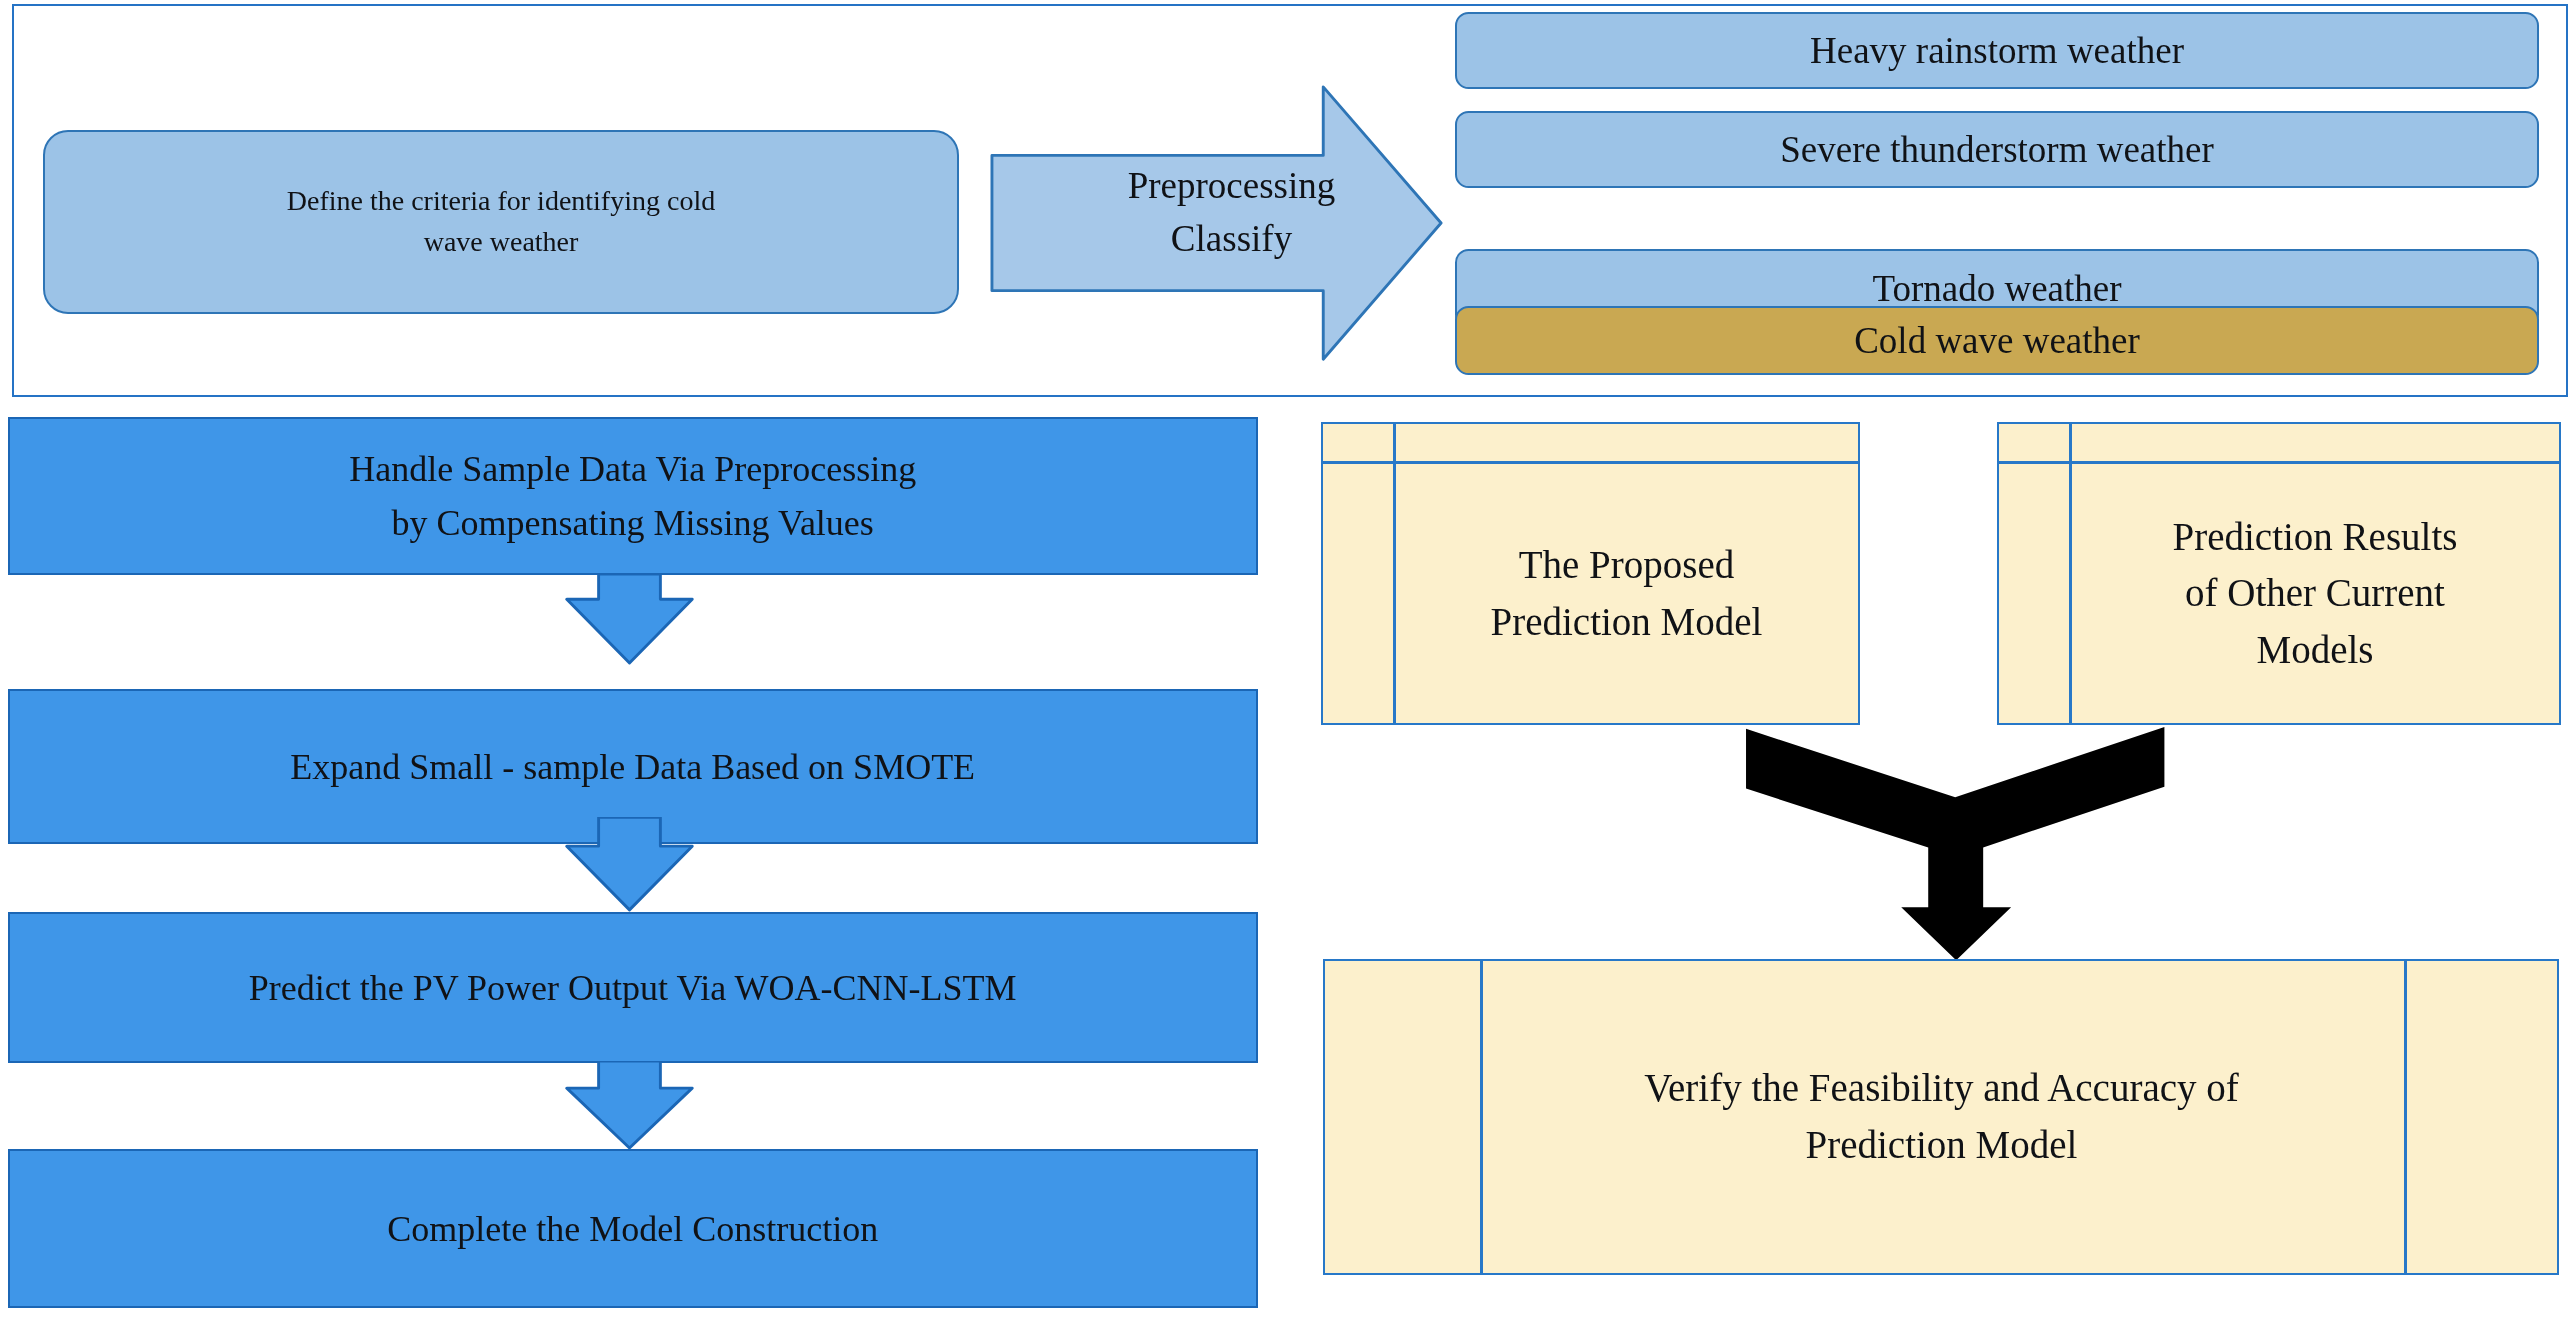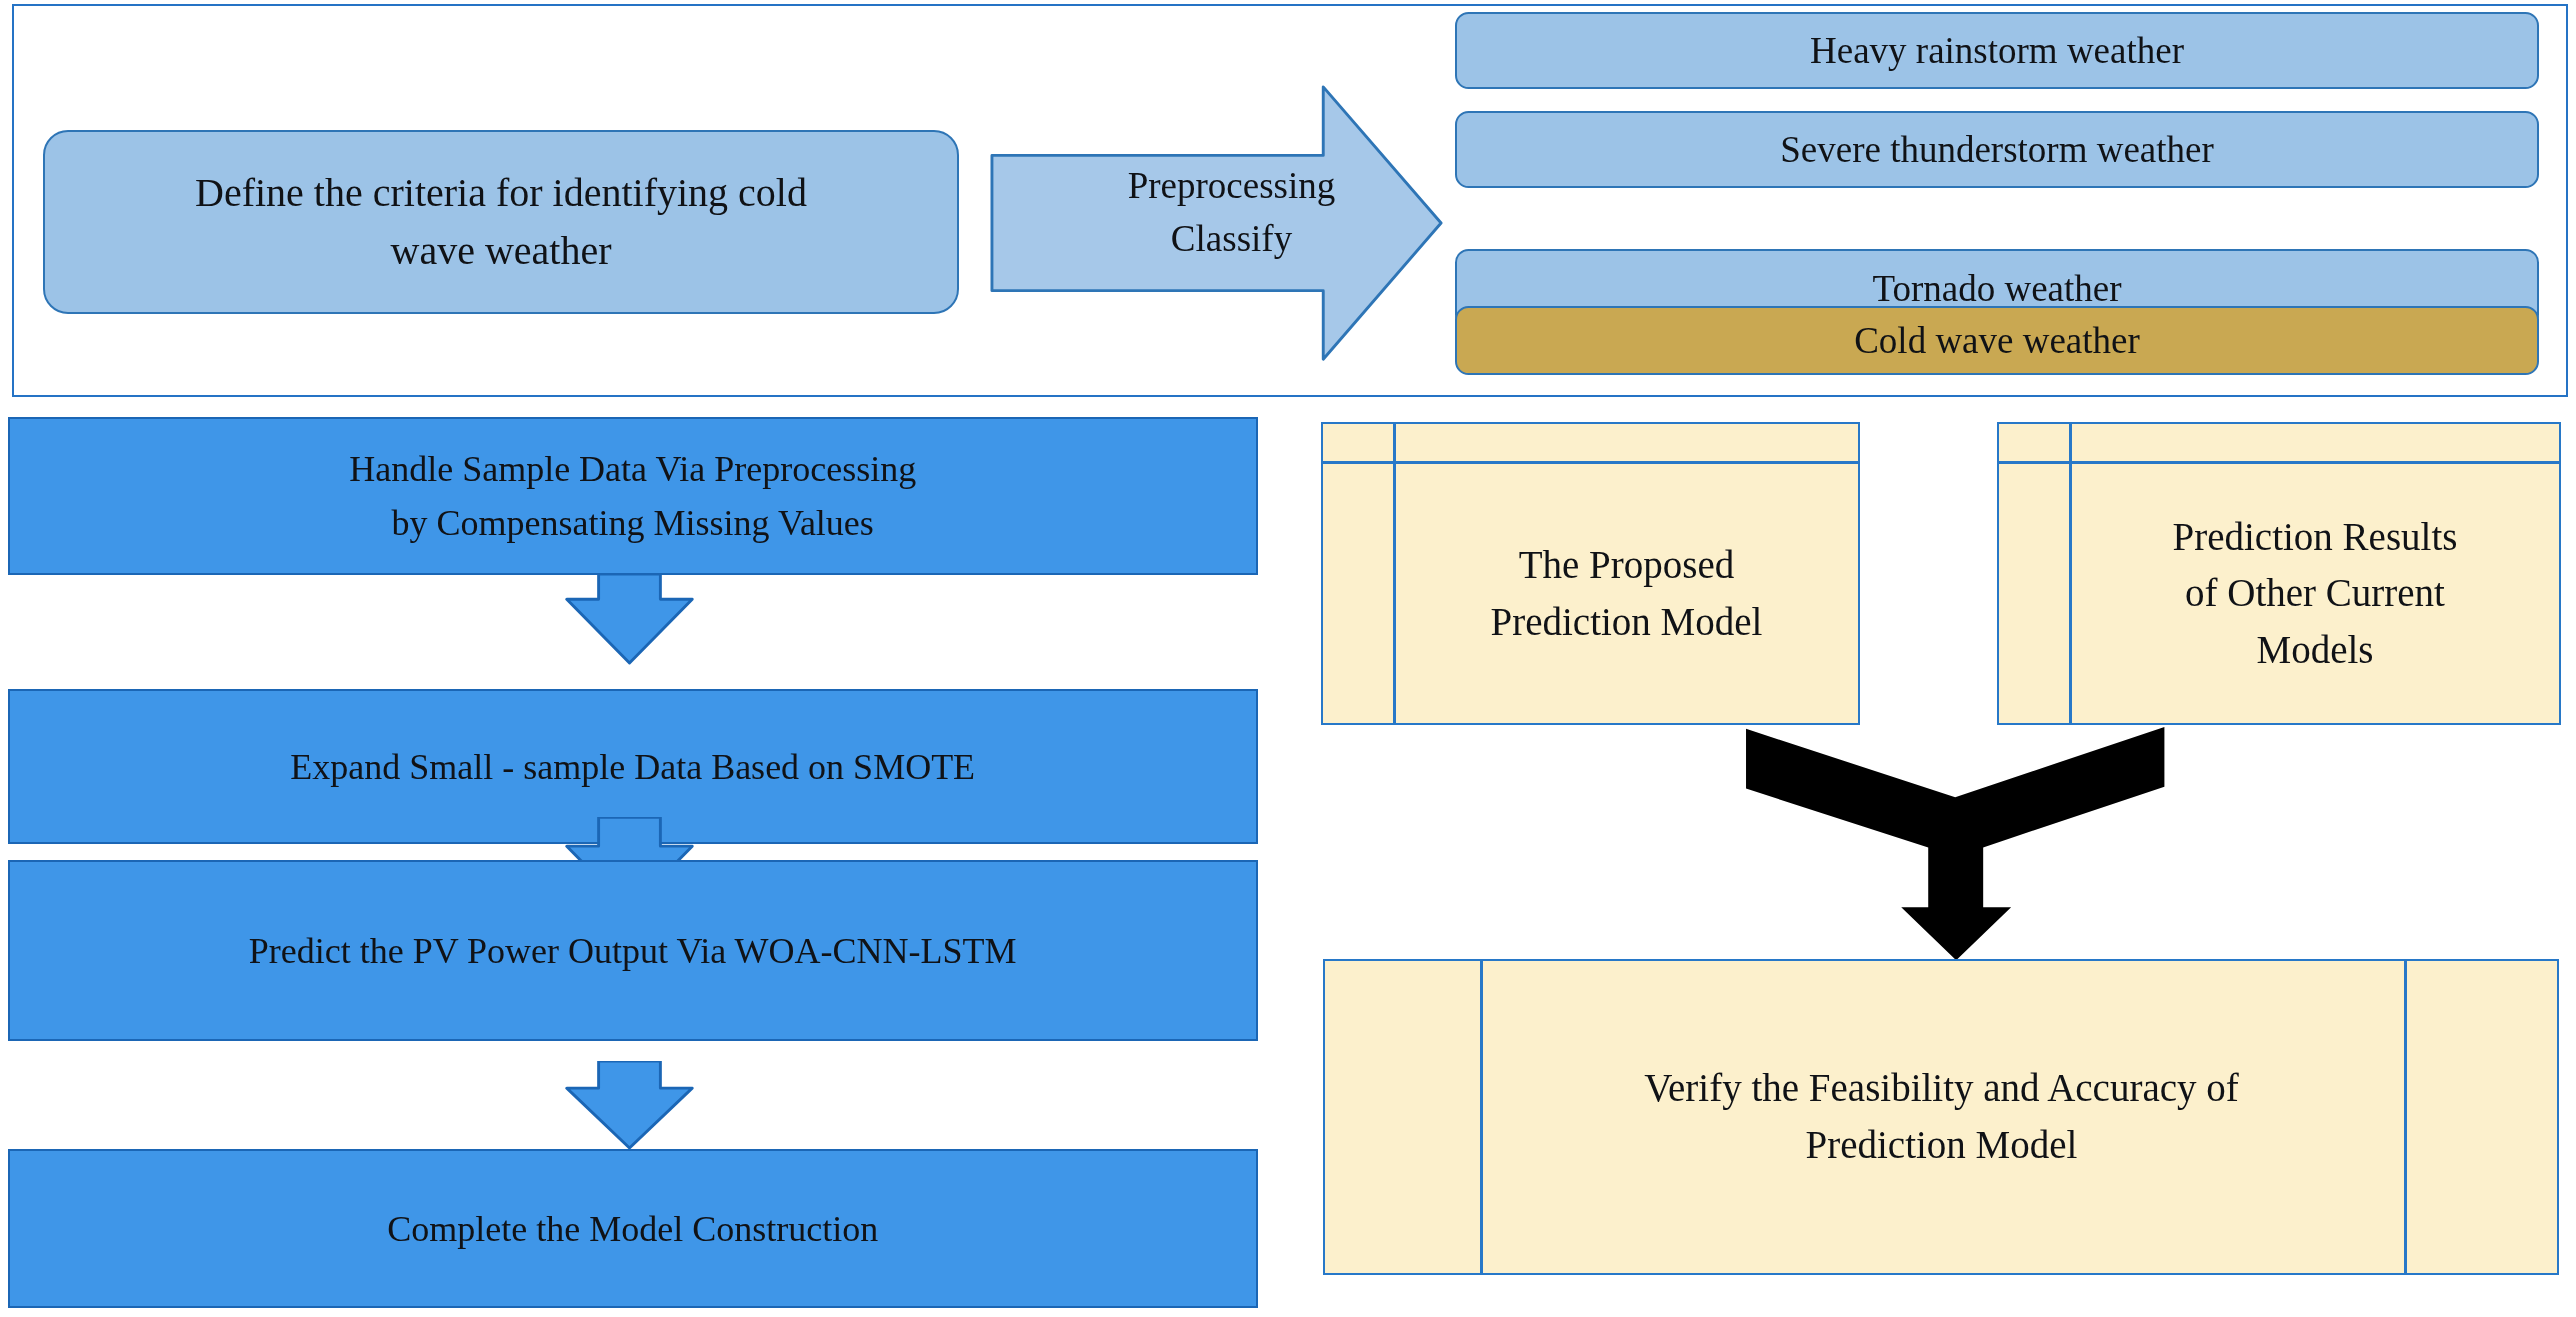--- a/index.html
+++ b/index.html
@@ -10,21 +10,21 @@
     color:#101216;
   }
   .abs{position:absolute;box-sizing:border-box;}
   .center{display:flex;flex-direction:column;align-items:center;justify-content:center;text-align:center;}
 
   
   .top-frame{left:11.6px;top:3.9px;width:2556px;height:393px;border:2.9px solid #2573c5;background:#ffffff;}
   .define-box{
     left:43px;top:130px;width:916px;height:184px;
     background:#9cc3e7;border:2.9px solid #2e75b6;border-radius:25px;
-    font-size:40px;line-height:1.45;
+    font-size:28px;line-height:1.45;
   }
   .arrow-label{
     left:1053px;top:143px;width:357px;height:140px;
     font-size:37px;line-height:1.42;
   }
   .weather-box{
     left:1455px;width:1084px;border:2.9px solid #2e75b6;border-radius:13.5px;
     font-size:37px;background:#9cc3e7;
   }
   .weather-0{top:11.6px;height:77px;}
@@ -32,21 +32,21 @@
   .weather-2{top:201px;height:79px;margin-top:48px;}
   .weather-3{top:306px;height:69px;background:#c9a852;}
 
   
   .step-box{
     left:7.7px;width:1250px;background:#3f96e8;border:2.9px solid #1b66b5;
     font-size:36px;line-height:1.5;
   }
   .step-0{top:417px;height:158px;}
   .step-1{top:689px;height:155px;}
-  .step-2{top:860px;height:181px;}
+  .step-2{top:912px;height:151px;}
   .step-3{top:1149px;height:159px;}
 
   
   .cream{background:#fcf0cc;border:2.9px solid #2778c8;font-size:39px;line-height:1.45;}
   .panel-proposed{left:1321px;top:422px;width:539px;height:303px;}
   .panel-other{left:1997px;top:422px;width:564px;height:303px;}
   .panel-verify{left:1323px;top:959px;width:1236px;height:316px;}
   .vline{position:absolute;top:0;bottom:0;width:2.9px;background:#2778c8;}
   .hline{position:absolute;left:0;right:0;height:2.9px;background:#2778c8;}
   .cell{position:absolute;display:flex;flex-direction:column;align-items:center;justify-content:center;text-align:center;}

